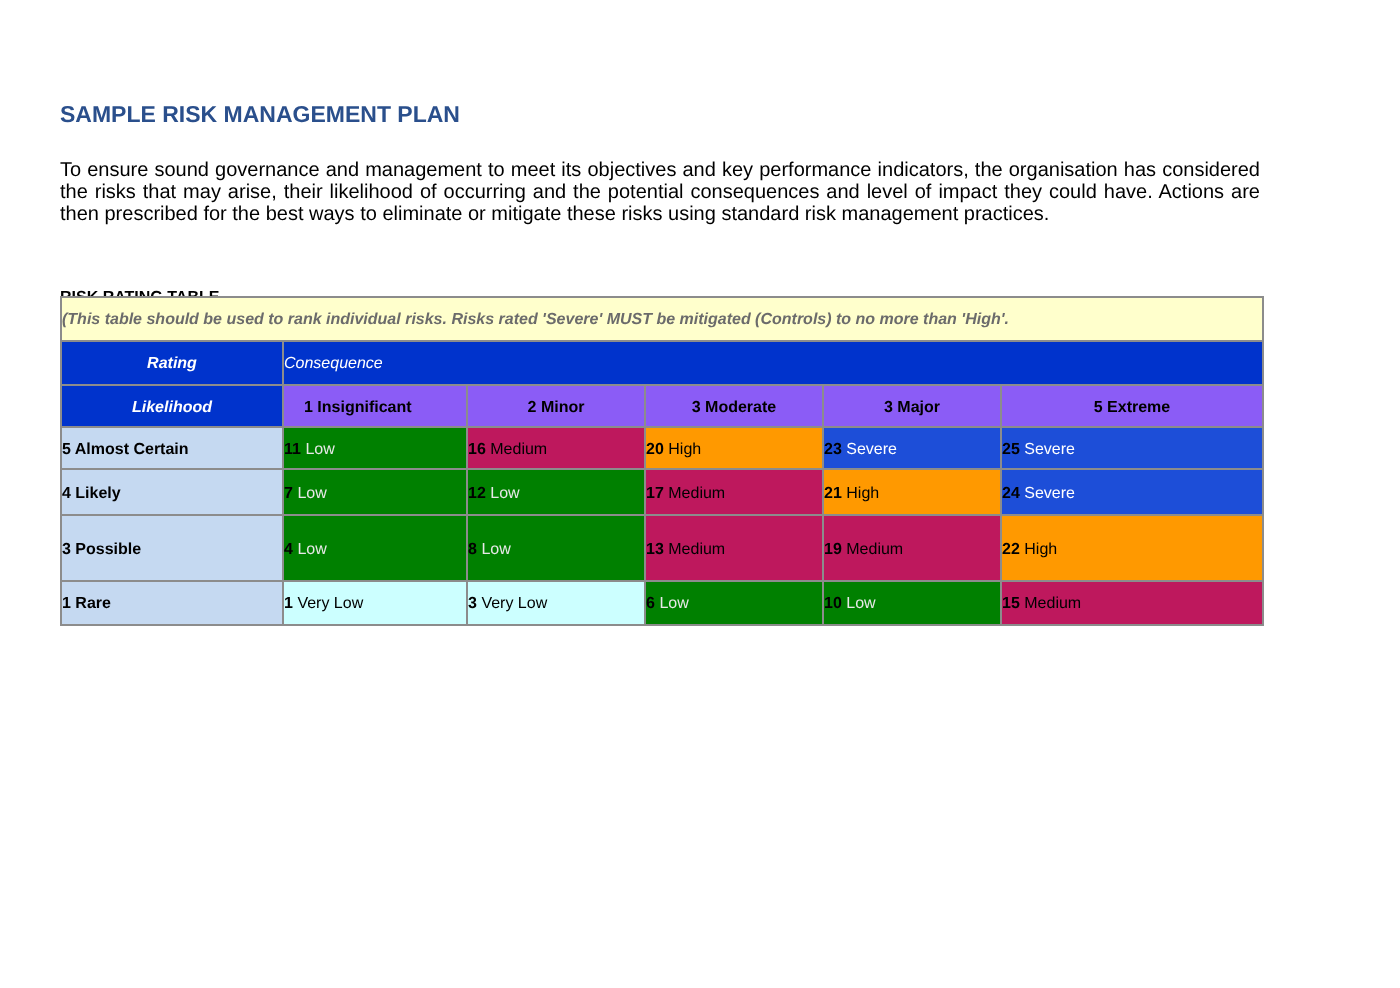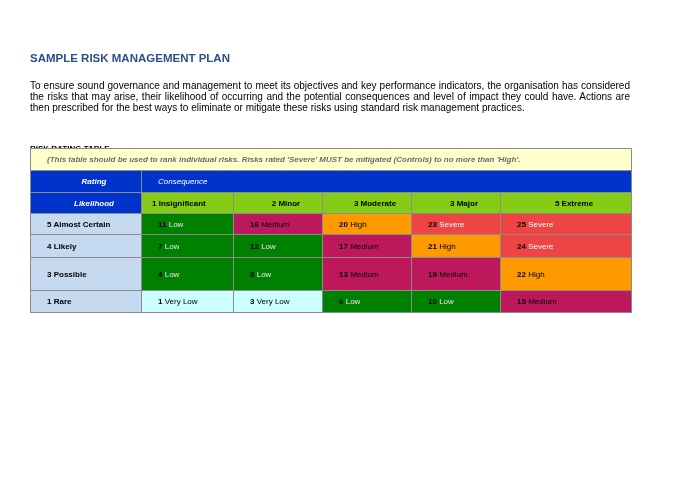--- a/index.html
+++ b/index.html
@@ -1,30 +1,30 @@
 <!DOCTYPE html>
 <html><head>
 <meta charset="utf-8">
 <style>
   html, body { margin:0; padding:0; background:#ffffff; }
   body { width:700px; height:494px; position:relative; overflow:hidden; font-family:"Liberation Sans", sans-serif; color:#000; }
   .title { position:absolute; left:30px; top:52px; font-size:11.5px; font-weight:bold; color:#2a4f8c; }
   .intro { position:absolute; left:30px; top:80px; width:600px; font-size:10px; line-height:11px; text-align:justify; }
   .section { position:absolute; left:30px; top:132px; font-size:8px; font-weight:bold;margin-top:12px; }
   table.risk { position:absolute; left:30px; top:148px; width:601px; border-collapse:collapse; font-size:8px; table-layout:fixed; }
-  table.risk td { border:1px solid #8c8c8c; padding:0 0 0 16px; vertical-align:middle; }
+  table.risk td { border:1px solid #8c8c8c; padding:0 0 0 0; vertical-align:middle; }
   td.note { background:#ffffcc; color:#6b6b6b; font-style:italic; font-weight:bold; height:21px; padding-left:6px; }
   td.blue { background:#0033cc; color:#fff; font-style:italic; font-weight:bold; text-align:center; padding:0; }
   td.bluel { background:#0033cc; color:#fff; font-style:italic; font-weight:normal; padding-left:210px; }
-  td.hdr { background:#84cc16; font-weight:bold; text-align:center; padding:0; }
+  td.hdr { background:#8b5cf6; font-weight:bold; text-align:center; padding:0; }
   td.lh { background:#c5d9f1; font-weight:bold; padding-left:4px; }
   td.green { background:#008000; color:#e8e8e8; }
   td.yellow { background:#be185d; color:#000; }
   td.orange { background:#ff9900; color:#000; }
-  td.red { background:#ef4444; color:#fff; }
+  td.red { background:#1d4ed8; color:#fff; }
   td.cyan { background:#ccffff; color:#000; }
   td.top { vertical-align:top; padding-top:2px; }
   .num { font-weight:bold; }
   td.green .num, td.red .num { color:#000; }
 </style>
 </head>
 <body>
 
 <div class="title">SAMPLE RISK MANAGEMENT PLAN</div>
 <div class="intro">To ensure sound governance and management to meet its objectives and key performance indicators, the organisation has considered the risks that may arise, their likelihood of occurring and the potential consequences and level of impact they could have.  Actions are then prescribed for the best ways to eliminate or mitigate these risks using standard risk management practices.</div>

